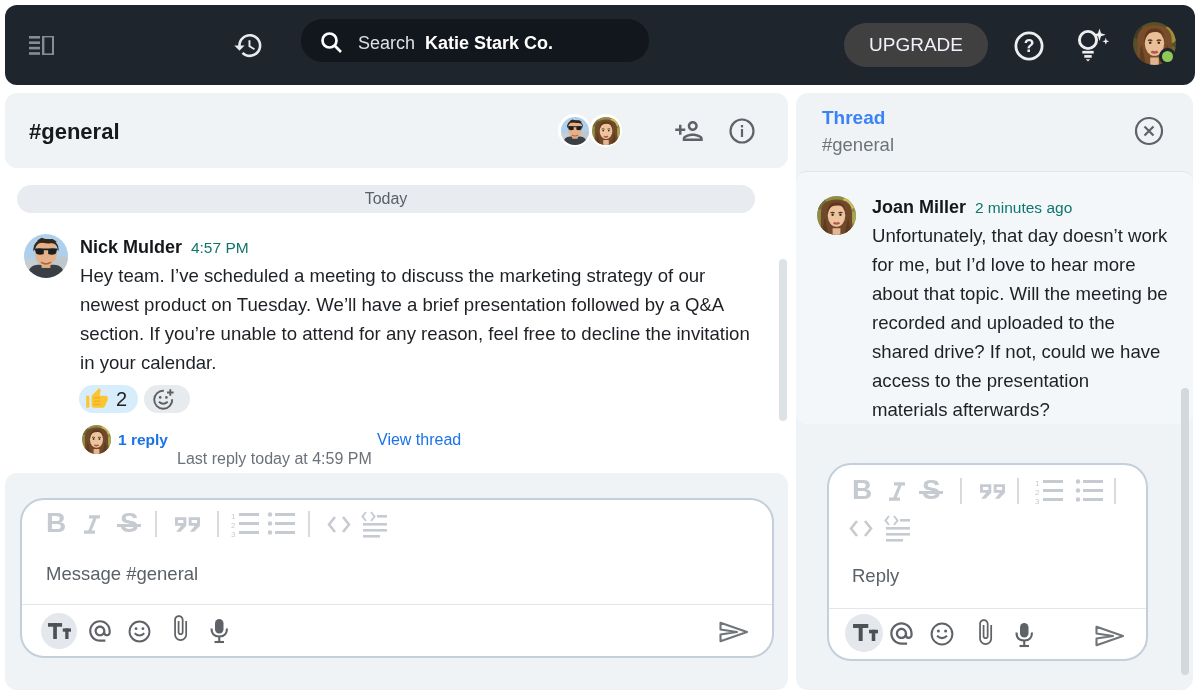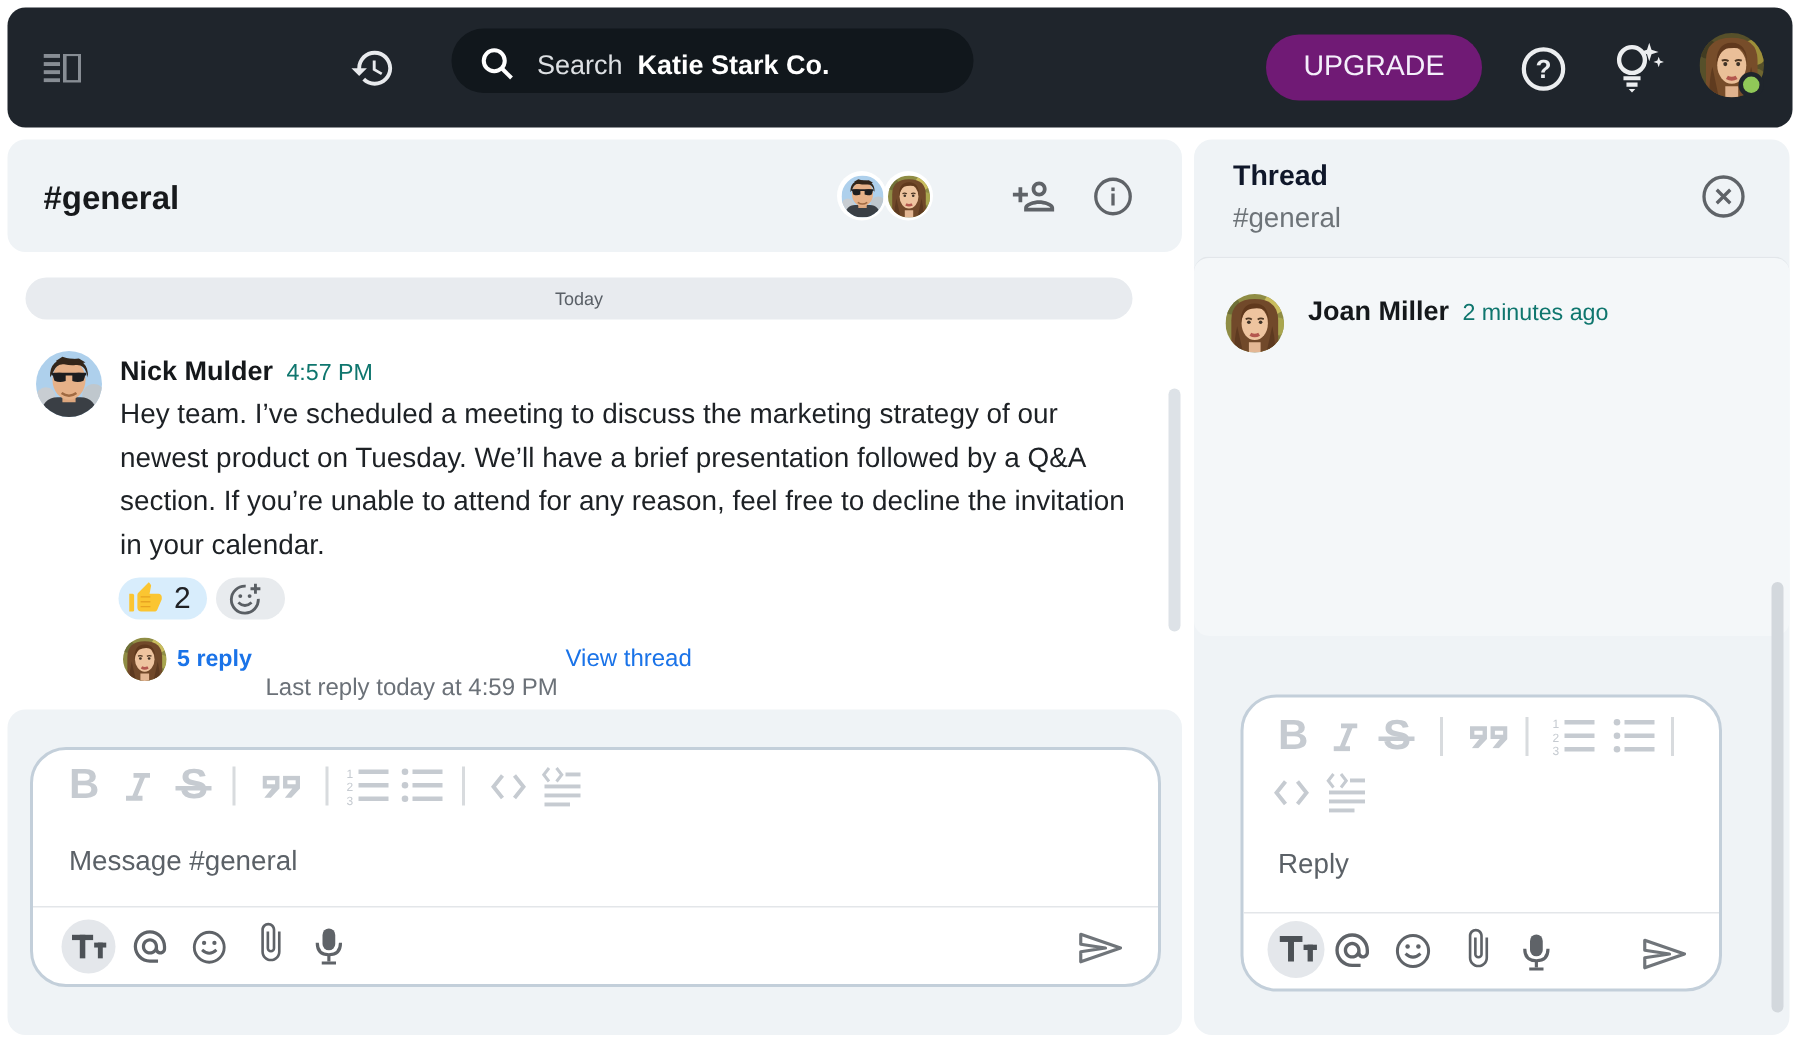--- a/index.html
+++ b/index.html
@@ -2,30 +2,30 @@
 <html><head>
 <meta charset="utf-8">
 <style>
   * { margin:0; padding:0; box-sizing:border-box; }
   html,body { width:1200px; height:696px; background:#fff; font-family:"Liberation Sans", sans-serif; overflow:hidden; }
   #page { position:relative; width:1200px; height:620px; background:#fff; }
   .abs { position:absolute; }
   
   #topbar { left:5px; top:5px; width:1190px; height:80px; border-radius:12px; background:#1f252c; }
   #searchpill { left:301px; top:19px; width:348px; height:43px; border-radius:22px; background:#11171c; }
-  #upgrade { left:844px; top:23px; width:144px; height:44px; border-radius:22px; background:#701a75; color:#f4effb; font-size:19px; text-align:center; line-height:44px; }
+  #upgrade { left:844px; top:23px; width:144px; height:44px; border-radius:22px; background:#404040; color:#f4effb; font-size:19px; text-align:center; line-height:44px; }
   
   #lheader { left:5px; top:93px; width:783px; height:75px; border-radius:12px; background:#eff3f6; }
   #lfooter { left:5px; top:473px; width:783px; height:217px; border-radius:12px; background:#eff3f6; }
   #rpanel { left:796px; top:93px; width:397px; height:597px; border-radius:12px; background:#eff3f6; }
   #rcontent { left:796px; top:171px; width:397px; height:253px; border-radius:10px; background:#f4f7f9; border-top:1px solid #e2e6ea; }
   .composer { background:#fff; border:2px solid #c3cfda; border-radius:24px; }
   #lcomposer { left:20px; top:498px; width:754px; height:160px; }
   #rcomposer { left:827px; top:463px; width:321px; height:198px; }
-  .today { left:17px; top:185px; width:738px; height:28px; border-radius:14px; background:#e8ebef; color:#5a6067; font-size:12px; text-align:center; line-height:28px; }
+  .today { left:17px; top:185px; width:738px; height:28px; border-radius:14px; background:#e8ebef; color:#5a6067; font-size:16px; text-align:center; line-height:28px; }
   .scrollbar { width:8px; border-radius:4px; background:#dde2e7; }
   .name { font-weight:bold; font-size:18px; color:#15181b;text-align:center; }
   .time { font-size:15.5px; color:#0f766e; }
   .msgtext { font-size:18.6px; line-height:29px; color:#1d2125; }
   .blue { color:#1a73e8; }
   .ph { font-size:18.5px; line-height:18.5px; color:#5b6167;text-align:right; }
   .fmt { color:#c6cbd1; }
   .vline { width:1.5px; background:#d8dbde; }
   .ttcircle { width:36px; height:36px; border-radius:50%; background:#e4e7eb; }
 </style>
@@ -244,21 +244,21 @@
   <svg class="abs" style="left:152px;top:388px" width="23" height="23" viewBox="0 0 23 23">
     <path d="M20.2 11.2 a9.0 9.0 0 1 1 -8.4 -8.4" fill="none" stroke="#5a5f64" stroke-width="1.9"></path>
     <circle cx="8.2" cy="9.4" r="1.3" fill="#5a5f64"></circle>
     <circle cx="14.4" cy="9.4" r="1.3" fill="#5a5f64"></circle>
     <path d="M6.9 13.7 Q11.3 17.7 15.7 13.7" fill="none" stroke="#5a5f64" stroke-width="1.9"></path>
     <path d="M18.3 1.2 L18.3 7.8 M15 4.5 L21.6 4.5" stroke="#5a5f64" stroke-width="1.9"></path>
   </svg>
   <svg class="abs" style="left:82px;top:425px" width="29" height="29" viewBox="0 0 40 40">
       <use href="#av-joan"></use>
     </svg>
-  <div class="abs" style="left:118px;top:431px;font-size:15.5px;line-height:17px;font-weight:bold"><b class="blue">5 reply</b></div>
+  <div class="abs" style="left:118px;top:431px;font-size:15.5px;line-height:17px;font-weight:bold"><b class="blue">1 reply</b></div>
   <div class="abs" style="left:177px;top:450px;font-size:16px;line-height:17px;color:#6b7178">Last reply today at 4:59 PM</div>
   <div class="abs blue" style="left:377px;top:431px;font-size:16px;line-height:17px">View thread</div>
   <div class="abs scrollbar" style="left:779px;top:259px;height:162px"></div>
 
   <div class="abs" id="lfooter"></div>
   <div class="abs composer" id="lcomposer"></div>
   <div class="abs fmt" style="left:46px;top:509px;font-size:28px;line-height:28px;font-weight:bold">B</div>
   <svg class="abs" style="left:84px;top:515px" width="16" height="19" viewBox="0 0 16 18.5">
       <use href="#ic-italic"></use>
     </svg>
@@ -299,30 +299,39 @@
     </svg>
   <svg class="abs" style="left:208px;top:617px" width="23" height="27" viewBox="0 0 23 26">
       <use href="#ic-mic"></use>
     </svg>
   <svg class="abs" style="left:718px;top:619px" width="30" height="25" viewBox="0 0 30 25">
       <use href="#ic-send"></use>
     </svg>
 
   <div class="abs" id="rpanel"></div>
   <div class="abs" id="rcontent"></div>
-  <div class="abs" style="left:822px;top:108px;font-size:19px;line-height:19px;font-weight:bold;color:#0f172a">Thread</div>
+  <div class="abs" style="left:822px;top:108px;font-size:19px;line-height:19px;font-weight:bold;color:#3b82f6">Thread</div>
   <div class="abs" style="left:822px;top:136px;font-size:18.5px;line-height:18.5px;color:#6d7378">#general</div>
   <svg class="abs" style="left:1134px;top:116px" width="30" height="30" viewBox="0 0 30 30">
     <circle cx="15" cy="15" r="13" fill="none" stroke="#5f6368" stroke-width="2.2"></circle>
     <path d="M10.5 10.5 L19.5 19.5 M19.5 10.5 L10.5 19.5" stroke="#5f6368" stroke-width="2.2"></path>
   </svg>
   <svg class="abs" style="left:817px;top:196px" width="39" height="39" viewBox="0 0 40 40">
       <use href="#av-joan"></use>
     </svg>
   <div class="abs" style="left:872px;top:197px"><span class="name">Joan Miller</span>&nbsp; <span class="time">2 minutes ago</span></div>
+  <div class="abs msgtext" style="left:872px;top:221px">
+    Unfortunately, that day doesn’t work<br>
+    for me, but I’d love to hear more<br>
+    about that topic. Will the meeting be<br>
+    recorded and uploaded to the<br>
+    shared drive? If not, could we have<br>
+    access to the presentation<br>
+    materials afterwards?
+  </div>
 
   <div class="abs composer" id="rcomposer"></div>
   <div class="abs fmt" style="left:852px;top:476px;font-size:28px;line-height:28px;font-weight:bold">B</div>
   <svg class="abs" style="left:889px;top:482px" width="16" height="19" viewBox="0 0 16 18.5">
       <use href="#ic-italic"></use>
     </svg>
   <div class="abs fmt" style="left:922px;top:476px;font-size:28px;line-height:28px;font-weight:bold">S</div>
   <div class="abs" style="left:919px;top:490.5px;width:24px;height:3px;background:#c6cbd1"></div>
   <div class="abs vline" style="left:960px;top:478px;height:26px"></div>
   <svg class="abs" style="left:980px;top:484px" width="25" height="15" viewBox="0 0 25 14.6">

